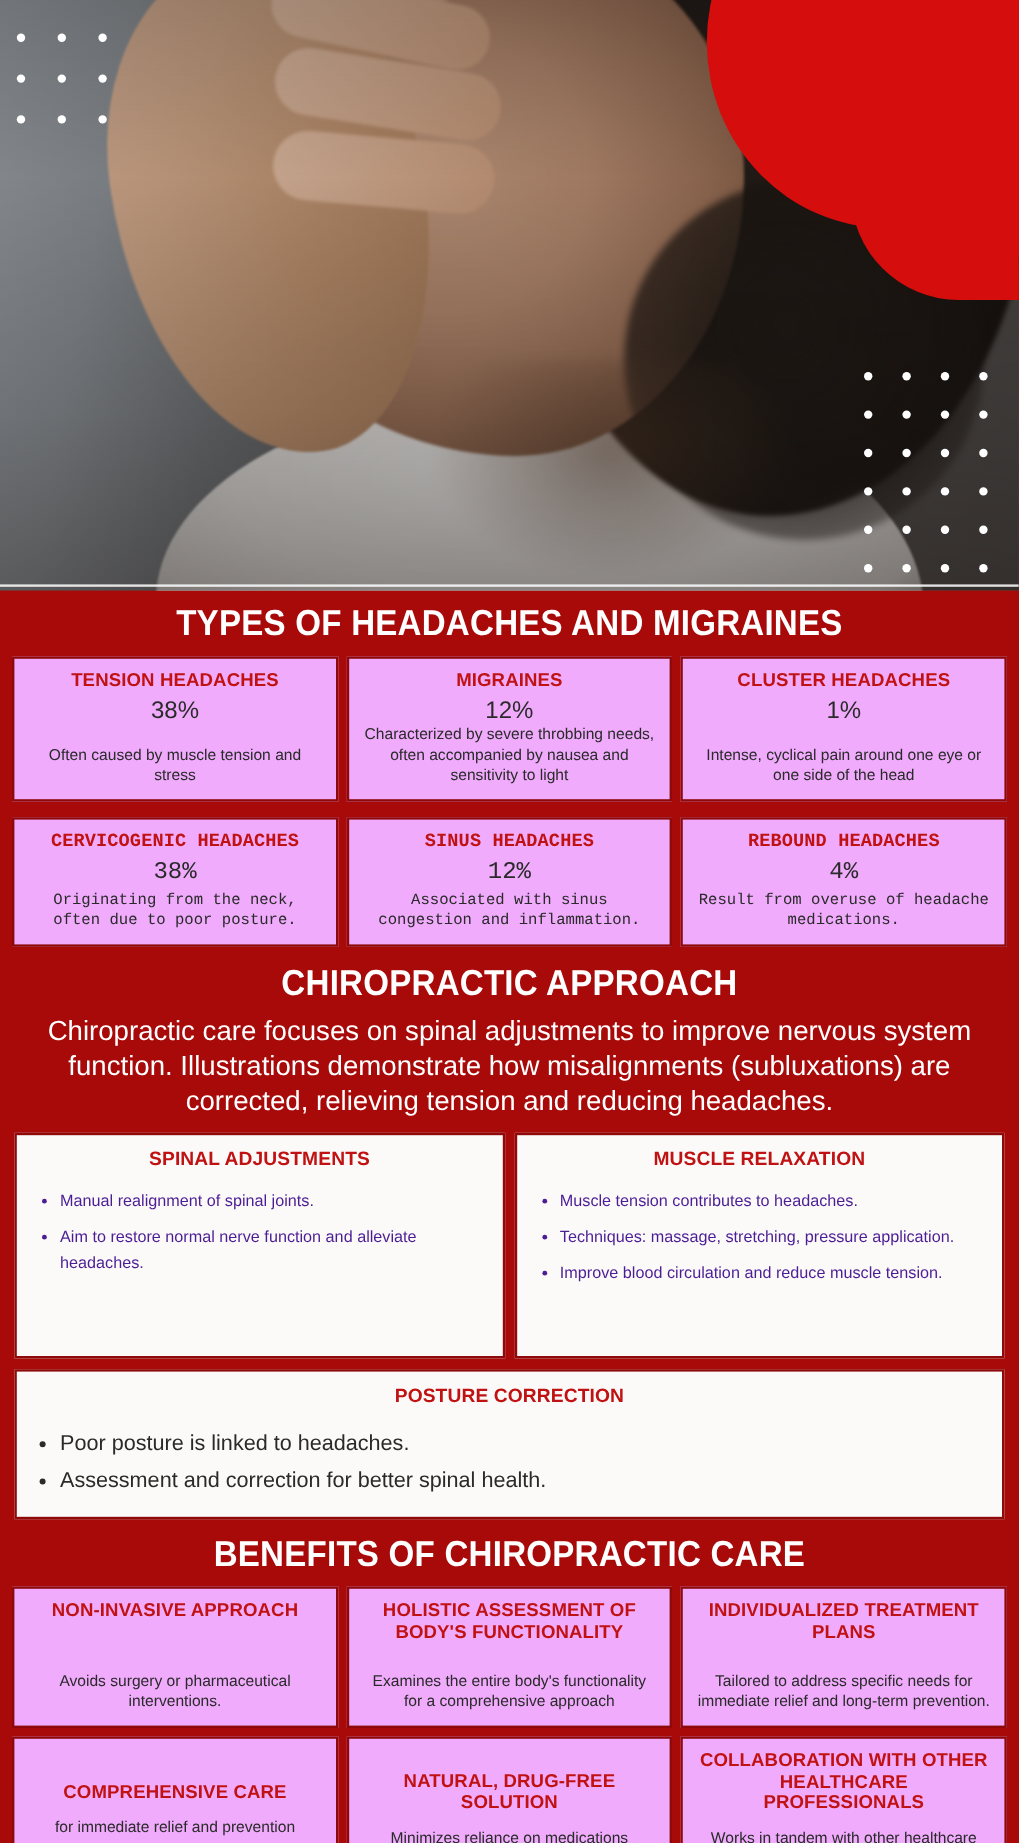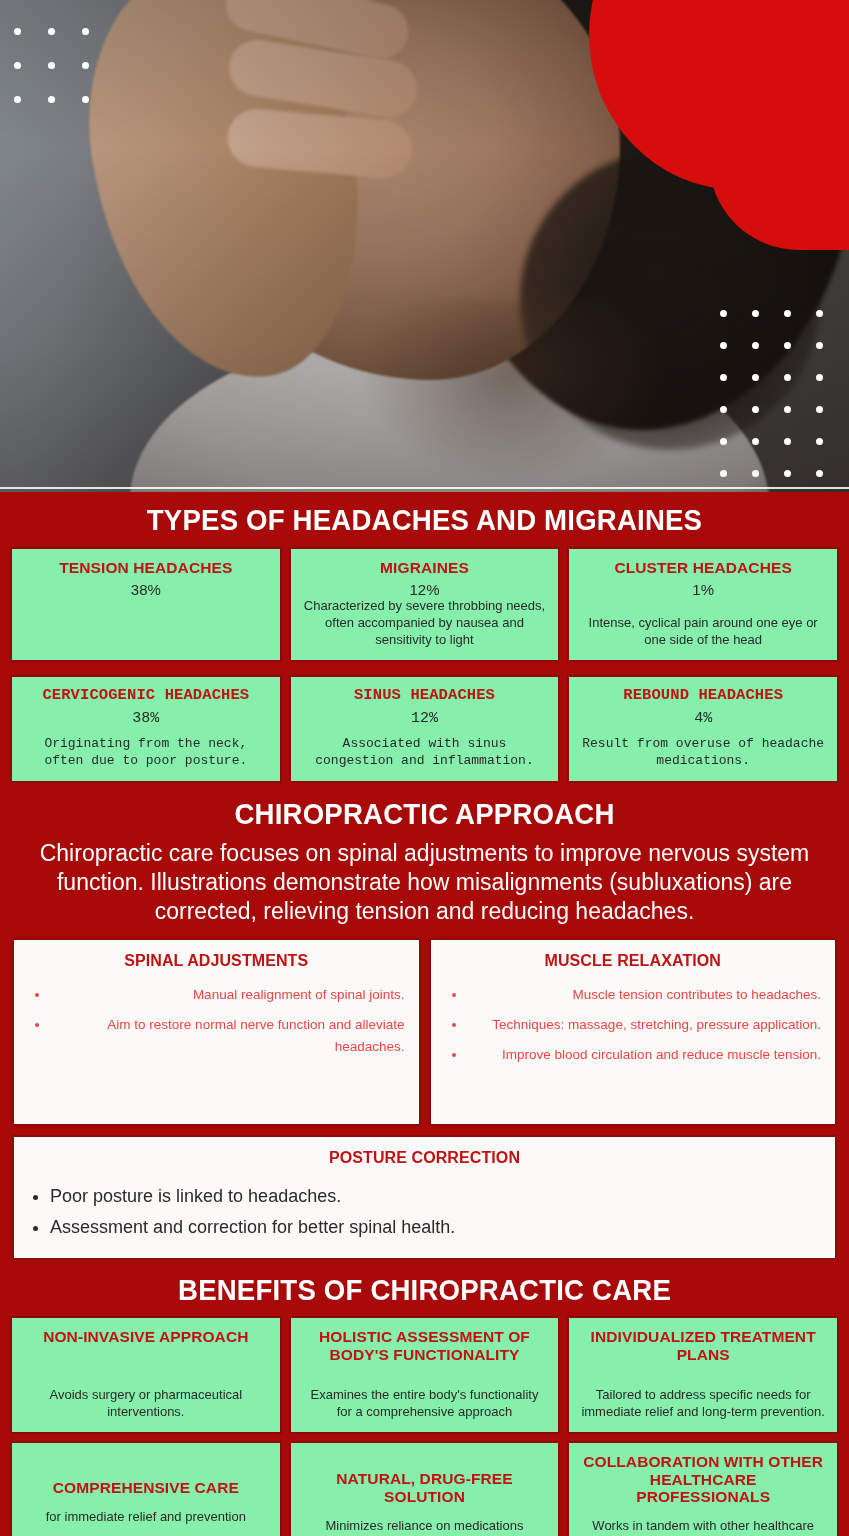--- a/index.html
+++ b/index.html
@@ -201,37 +201,37 @@
     padding: 0 10px;
   }
   .grid2 {
     display: grid;
     grid-template-columns: repeat(2, 1fr);
     gap: 8px;
     padding: 0 12px;
   }
 
   .card {
-    background: #86efac;
+    background: #f0abfc;
     border: 2px solid #8e0a0a;
     padding: 10px 12px 12px;
     text-align: center;
   }
 
   .card-title {
     color: #c01212;
     font-weight: 700;
     font-size: 15.5px;
     line-height: 1.12;
     text-transform: uppercase;
     letter-spacing: 0.1px;
   }
   .card-pct {
     color: #2a2a2a;
-    font-size: 15px;
+    font-size: 20px;
     margin-top: 5px;
   }
   .card-desc {
     color: #2a2a2a;
     font-size: 13px;
     line-height: 1.28;
     margin-top: 13px;
   }
 
   
@@ -256,25 +256,25 @@
     border: 2px solid #8e0a0a;
     padding: 12px 14px 14px;
     min-height: 188px;
   }
   .approach-card .card-title { text-align: center; font-size: 16px; }
   .approach-card ul {
     margin-top: 14px;
     padding-left: 22px;
   }
   .approach-card li {
-    color: #ef4444;
+    color: #4c1d95;
     font-size: 13.5px;
     line-height: 1.62;
     margin-bottom: 8px;
-    text-align: right;
+    text-align: left;
   }
   .approach-card li::marker { font-size: 13px; }
 
   .posture-wrap { padding: 9px 12px 0; }
   .posture-card {
     background: #fbfaf9;
     border: 2px solid #8e0a0a;
     padding: 12px 14px 16px;
   }
   .posture-card .card-title { text-align:center; font-size: 16px; }
@@ -362,20 +362,21 @@
 
     <div class="hero-rule"></div>
   </div>
 
   <h2 class="section-title title-main">TYPES OF HEADACHES AND MIGRAINES</h2>
 
   <div class="grid3 row-types-1">
     <div class="card">
       <div class="card-title">TENSION HEADACHES</div>
       <div class="card-pct">38%</div>
+      <div class="card-desc">Often caused by muscle tension and stress</div>
     </div>
     <div class="card">
       <div class="card-title">MIGRAINES</div>
       <div class="card-pct">12%</div>
       <div class="card-desc">Characterized by severe throbbing needs, often accompanied by nausea and sensitivity to light</div>
     </div>
     <div class="card">
       <div class="card-title">CLUSTER HEADACHES</div>
       <div class="card-pct">1%</div>
       <div class="card-desc">Intense, cyclical pain around one eye or one side of the head</div>

